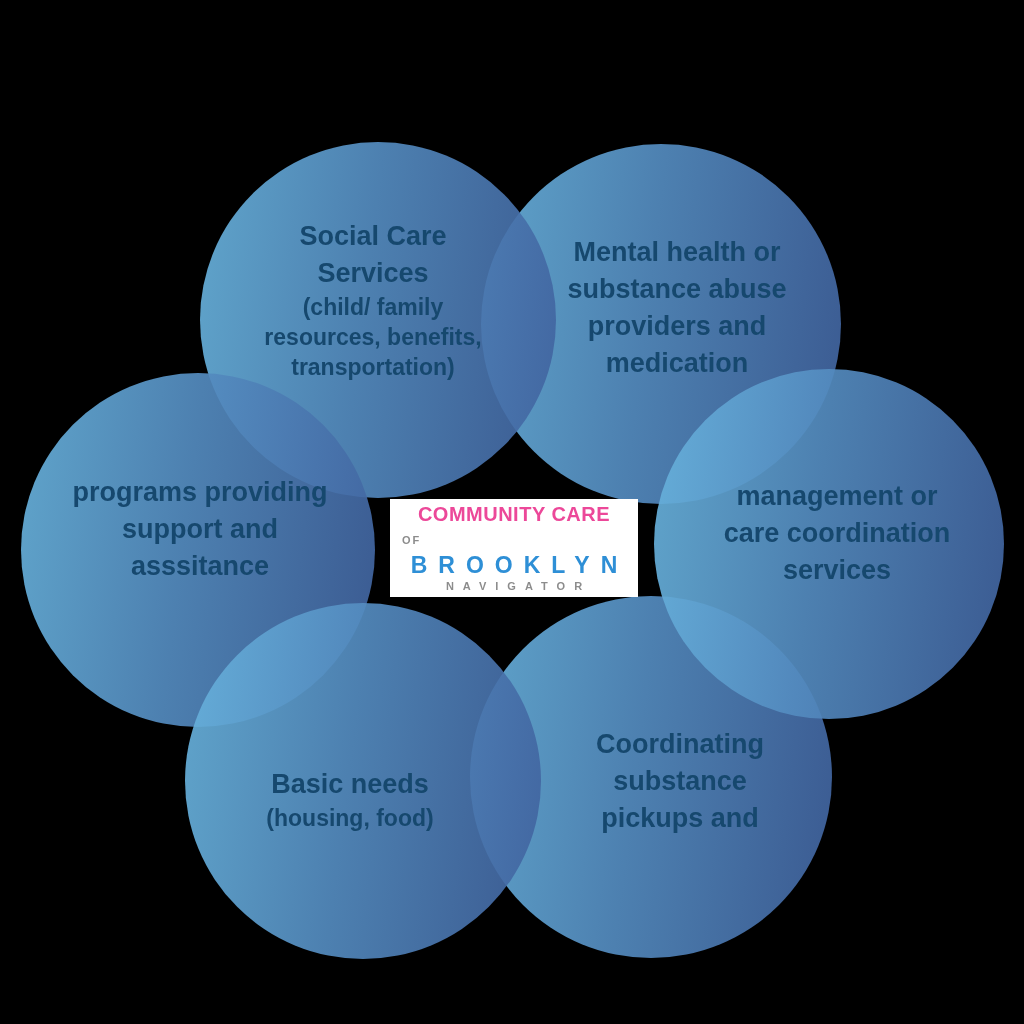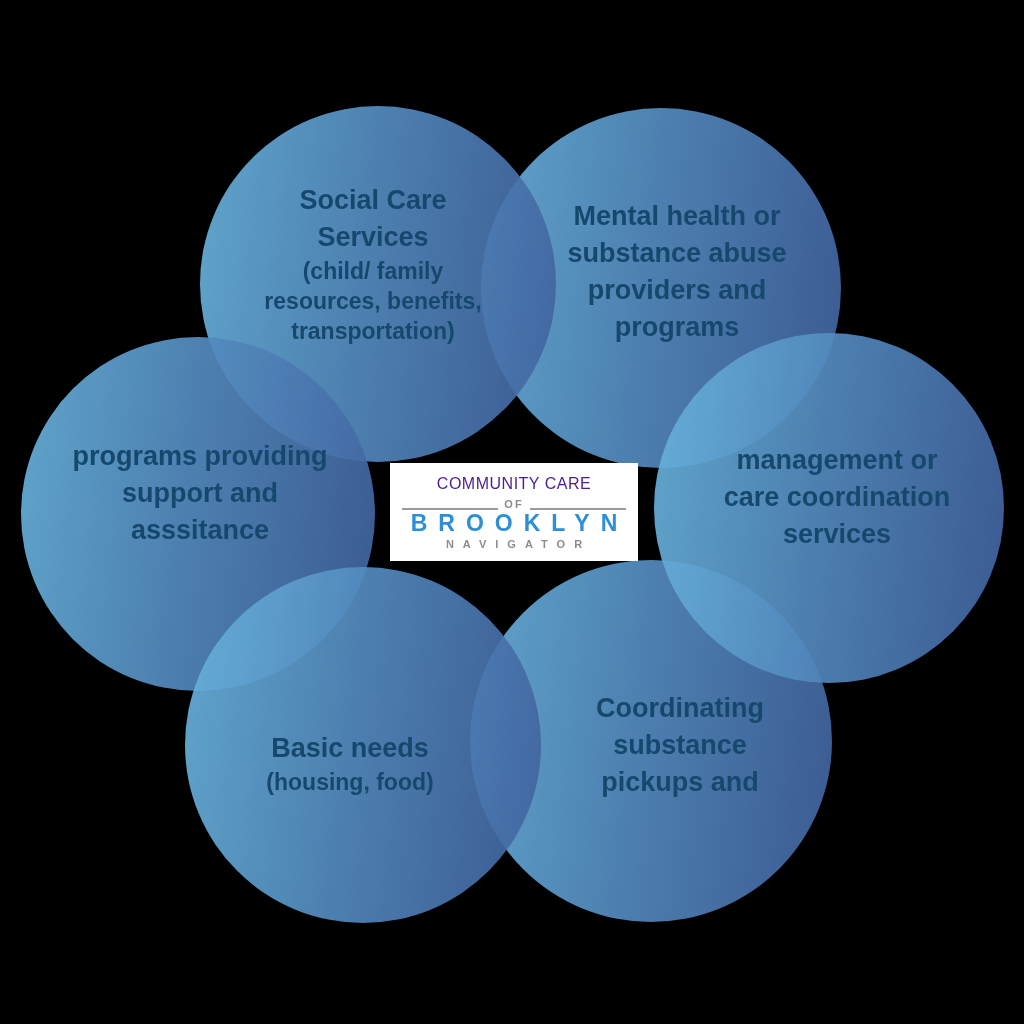--- a/index.html
+++ b/index.html
@@ -9,20 +9,21 @@
     width: 1024px;
     height: 1024px;
     overflow: hidden;
     font-family: "Liberation Sans", sans-serif;
   }
   .stage {
     position: relative;
     width: 1024px;
     height: 835px;
     background: #000000;
+    margin-top: 36px;
   }
   
   .venn {
     position: absolute;
     inset: 0;
     isolation: isolate;
   }
   .circle {
     position: absolute;
     border-radius: 50%;
@@ -64,33 +65,34 @@
     width: 248px; height: 98px;
     background: #ffffff;
     z-index: 20;
     display: flex;
     flex-direction: column;
     align-items: center;
     justify-content: center;
     text-align: center;
   }
   .logo-title {
-    color: #4c1d95;
-    font-size: 16px;
-    font-weight: 400;
+    color: #ec4899;
+    font-size: 20px;
+    font-weight: 700;
     letter-spacing: 0.5px;
     white-space: nowrap;
     line-height: 26px;
   }
   .logo-of-row {
     display: flex;
-    align-items: flex-end;
+    align-items: flex-start;
     width: 224px;
     gap: 6px;
     margin: 2px 0 3px 0;
+    flex-direction: column;
   }
   .logo-rule {
     flex: 1;
     height: 2px;
     background: #9a9a9a;
   }
   .logo-of {
     color: #8c8c8c;
     font-size: 11px;
     font-weight: 700;
@@ -138,21 +140,21 @@
       <div class="ln lg">Services</div>
       <div class="ln sm">(child/ family</div>
       <div class="ln sm">resources, benefits,</div>
       <div class="ln sm">transportation)</div>
     </div>
 
     <div class="label lab-mental">
       <div class="ln lg">Mental health or</div>
       <div class="ln lg">substance abuse</div>
       <div class="ln lg">providers and</div>
-      <div class="ln lg">programs</div>
+      <div class="ln lg">medication</div>
     </div>
 
     <div class="label lab-community">
       <div class="ln lg">programs providing</div>
       <div class="ln lg">support and</div>
       <div class="ln lg">asssitance</div>
     </div>
 
     <div class="label lab-referrals">
       <div class="ln lg">management or</div>

